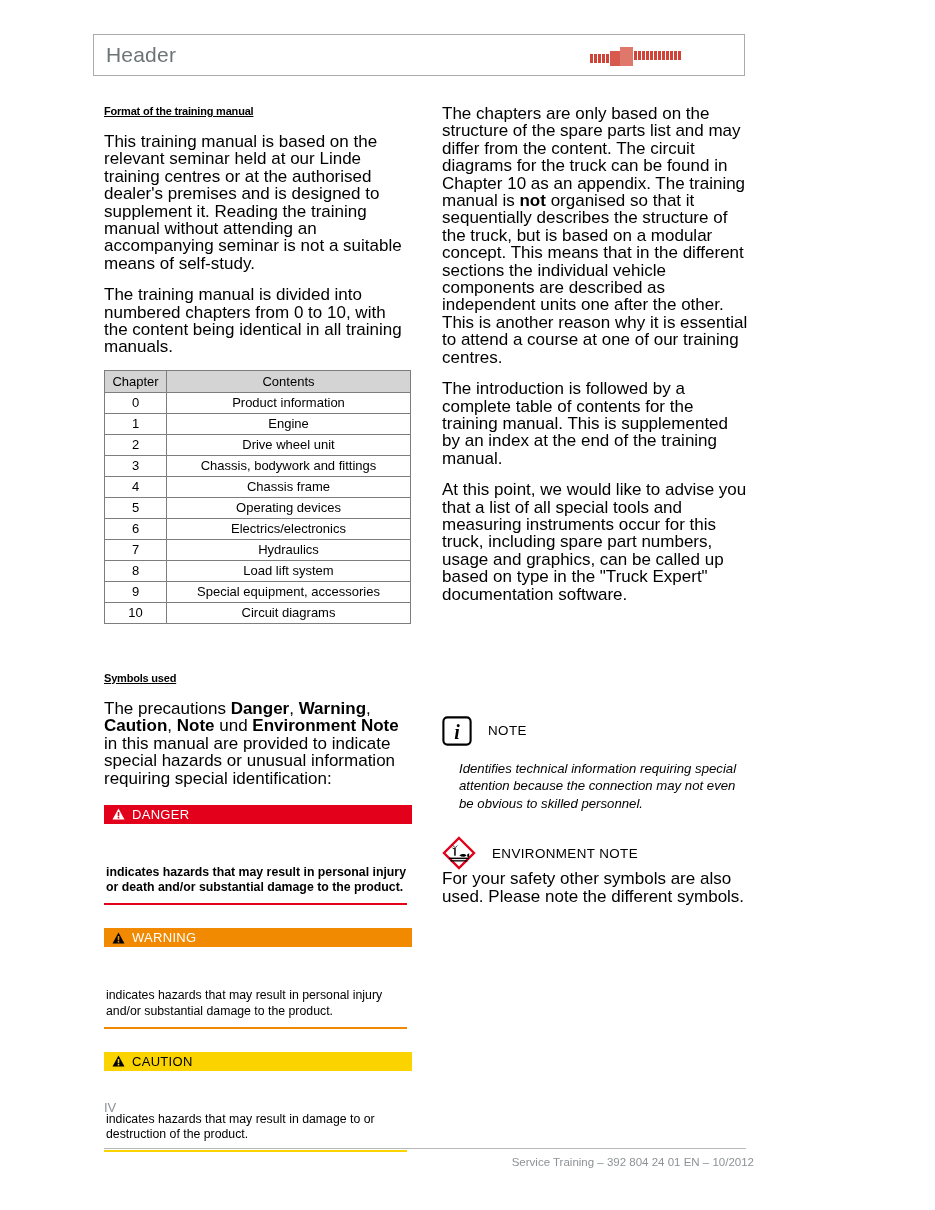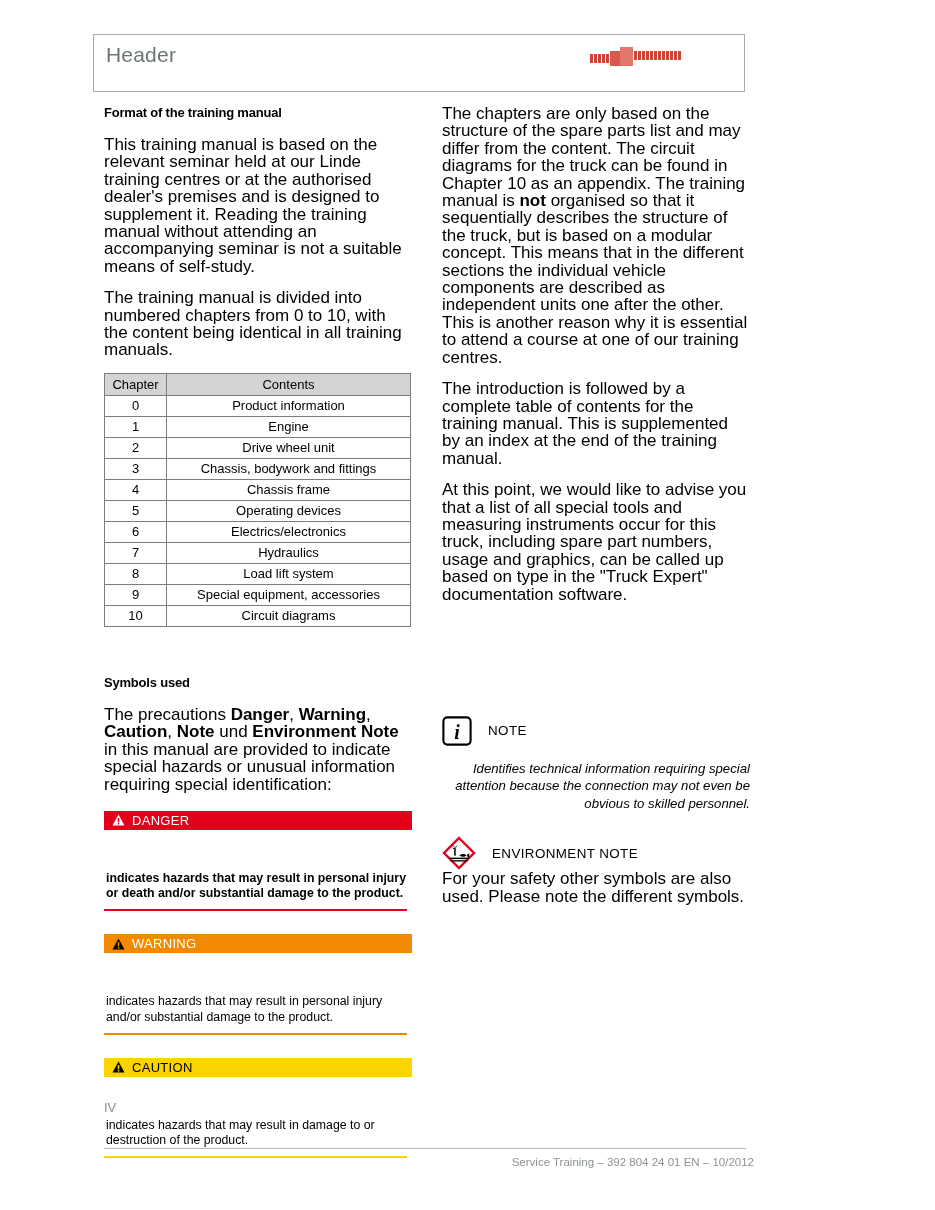--- a/index.html
+++ b/index.html
@@ -15,21 +15,21 @@
     color: #000000;
     overflow: hidden;
   }
 
   
   #header-box {
     position: absolute;
     left: 93px;
     top: 34px;
     width: 652px;
-    height: 58px;
+    height: 42px;
     border: 1px solid #a8acae;
     box-sizing: border-box;
     background: #ffffff;
   }
   #header-title {
     position: absolute;
     left: 12px;
     top: 8px;
     font-size: 21px;
     color: #6d7476;
@@ -57,24 +57,25 @@
     width: 308px;
   }
   .col-right {
     position: absolute;
     left: 338px;
     top: 0px;
     width: 308px;
   }
 
   h2.section-title {
-    font-size: 13px;
+    font-size: 11px;
     font-weight: bold;
     margin: 0 0 16px 0;
     letter-spacing: -0.2px;
+    text-decoration: underline;
   }
   p.body-text {
     font-size: 17px;
     line-height: 17.4px;
     margin: 0 0 14px 0;
     text-align: left;
   }
   p.body-text:last-child { margin-bottom: 0; }
   .b { font-weight: bold; }
 
@@ -147,22 +148,21 @@
   .note-head .icon { flex: 0 0 auto; }
   .note-head .caption {
     font-size: 13.4px;
     letter-spacing: 0.4px;
     margin-left: 16px;
   }
   p.italic-text {
     font-size: 13.2px;
     line-height: 17.4px;
     font-style: italic;
-    margin: 12px 0 14px 6px;
-    text-align: right;
+    margin: 12px 0 14px 17px;
   }
 
   
   #footer-rule {
     position: absolute;
     left: 104px;
     top: 1148px;
     width: 642px;
     height: 1px;
     background: #b5b9bb;

